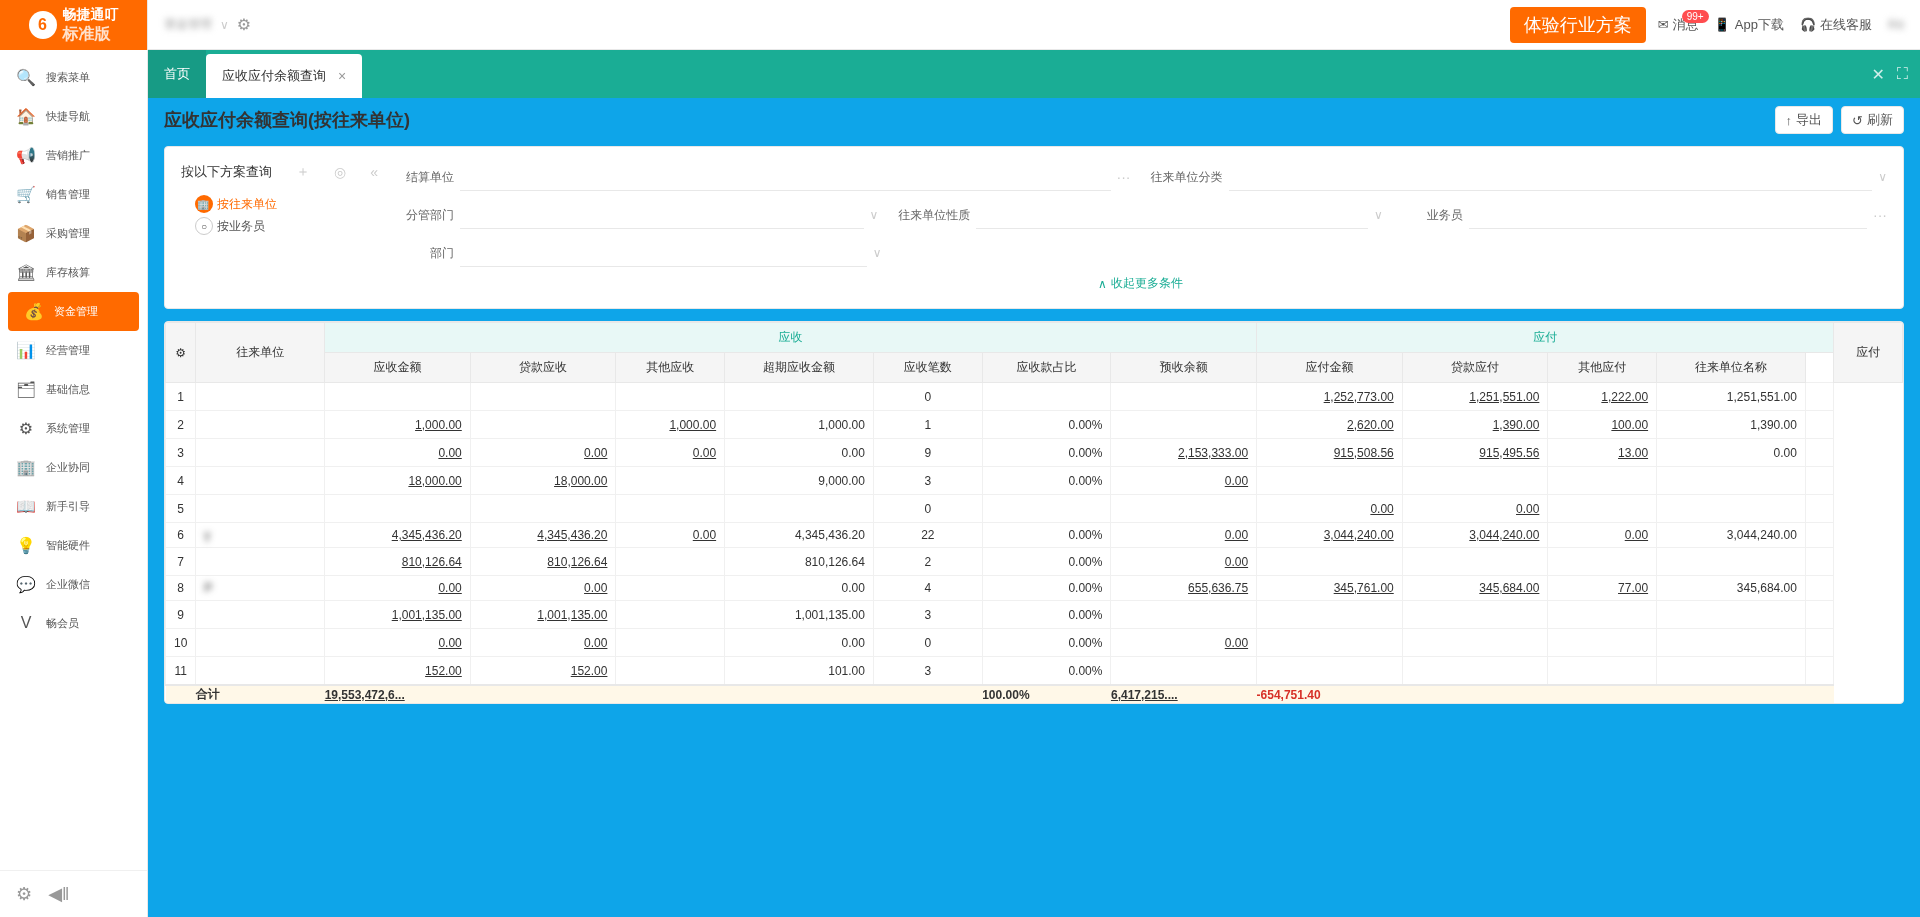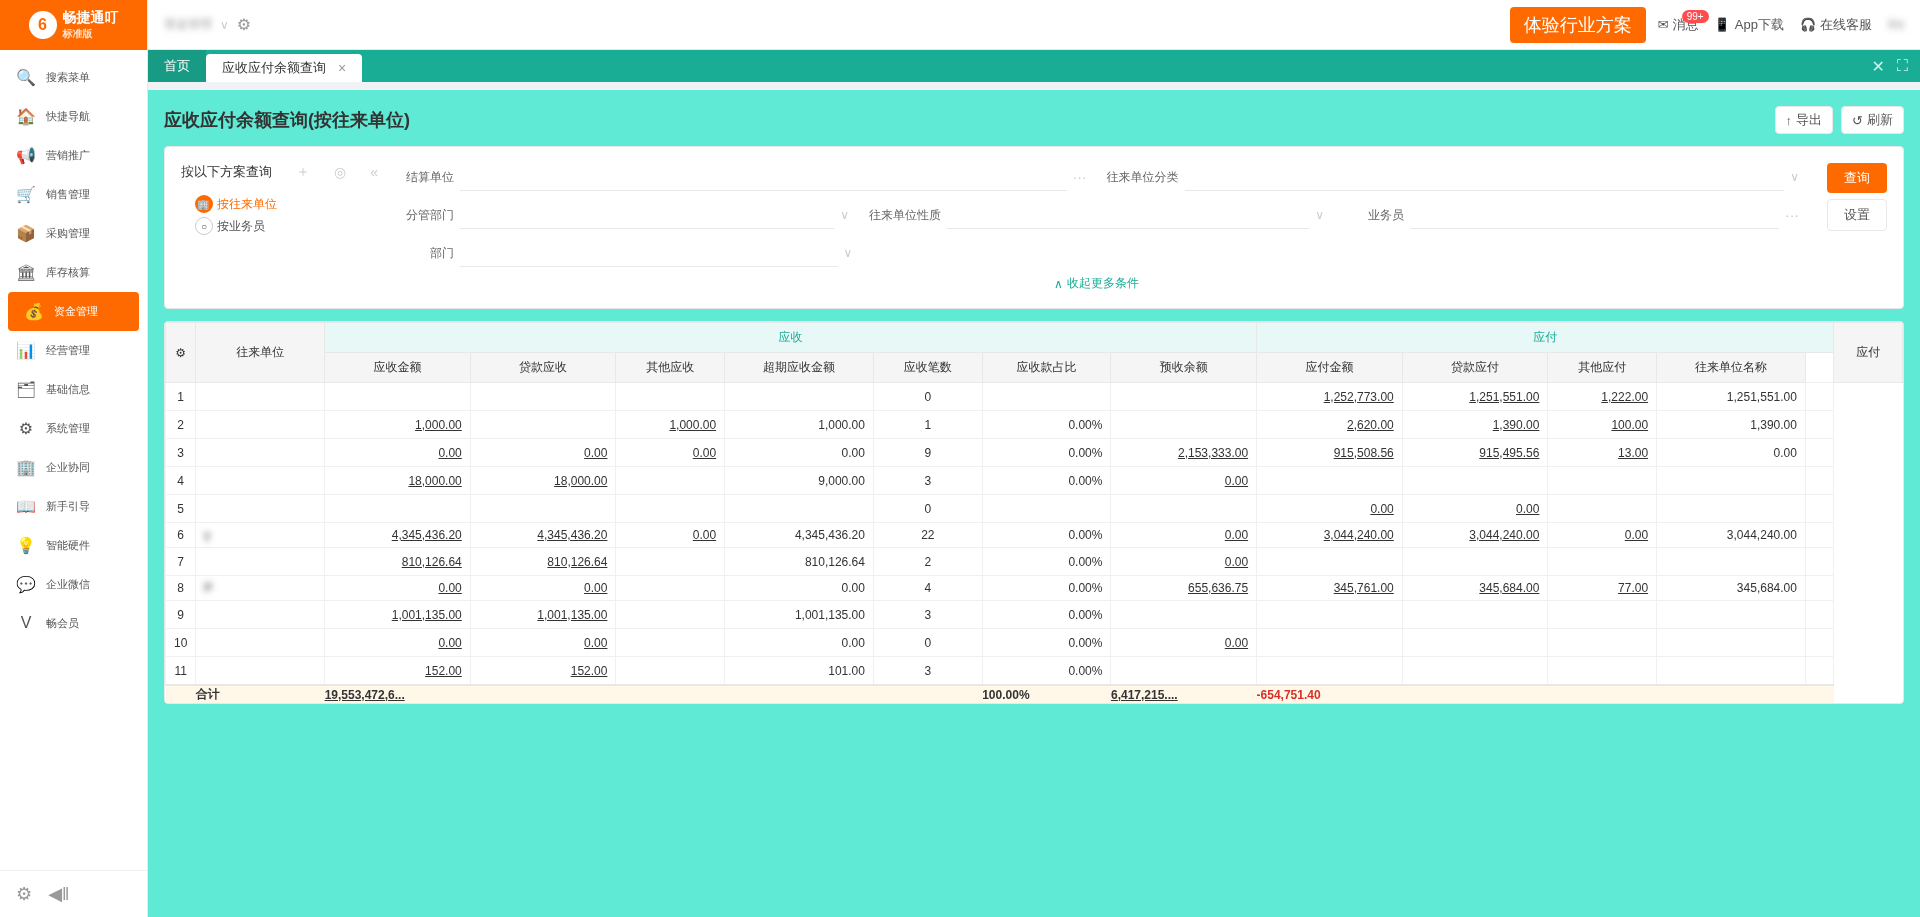--- a/index.html
+++ b/index.html
@@ -10,21 +10,21 @@
       position: fixed; left: 0; top: 0; width: 148px; height: 917px;
       background: #fff; border-right: 1px solid #e8e8e8; z-index: 100;
       display: flex; flex-direction: column;
     }
     .sidebar-logo {
       height: 50px; background: #ff6a00; display: flex; align-items: center; justify-content: center;
       color: #fff; font-size: 14px; font-weight: bold; gap: 6px;
     }
     .sidebar-logo-icon { width: 28px; height: 28px; background: #fff; border-radius: 50%; display: flex; align-items: center; justify-content: center; }
     .sidebar-logo-icon span { color: #ff6a00; font-size: 16px; font-weight: bold; }
-    .sidebar-edition { font-size: 10px; color: rgba(255,255,255,0.8); }
+    .sidebar-edition { font-size: 16px; color: rgba(255,255,255,0.8); }
     .sidebar-nav { flex: 1; overflow-y: auto; padding: 8px 0; }
     .sidebar-item {
       display: flex; align-items: center; gap: 10px; padding: 10px 16px;
       cursor: pointer; color: #555; transition: background 0.2s;
     }
     .sidebar-item.active { background: #ff6a00; color: #fff; border-radius: 4px; margin: 0 8px; }
     .sidebar-item.active .sidebar-icon { color: #fff; }
     .sidebar-icon { font-size: 16px; width: 20px; text-align: center; }
     .sidebar-label { font-size: 11px; }
     .sidebar-bottom {
@@ -51,37 +51,37 @@
     }
     .topbar-right { display: flex; align-items: center; gap: 16px; margin-left: auto; }
     .topbar-msg { display: flex; align-items: center; gap: 4px; color: #555; font-size: 13px; cursor: pointer; position: relative; }
     .badge { background: #ff4d4f; color: #fff; border-radius: 10px; font-size: 10px; padding: 1px 5px; position: absolute; top: -6px; right: -10px; }
     .topbar-app { display: flex; align-items: center; gap: 4px; color: #555; font-size: 13px; cursor: pointer; }
     .topbar-service { display: flex; align-items: center; gap: 4px; color: #555; font-size: 13px; cursor: pointer; }
     .topbar-user { color: #999; font-size: 13px; }
 
     
     .tabbar {
-      position: fixed; left: 148px; top: 50px; right: 0; height: 32px;
+      position: fixed; left: 148px; top: 50px; right: 0; height: 48px;
       background: #1aad95; display: flex; align-items: stretch; z-index: 98;
     }
     .tab {
       display: flex; align-items: center; padding: 0 16px; cursor: pointer;
       color: rgba(255,255,255,0.8); font-size: 13px; gap: 8px;
     }
     .tab.home { background: rgba(0,0,0,0.1); color: #fff; }
     .tab.active { background: #fff; color: #333; border-radius: 4px 4px 0 0; margin-top: 4px; }
     .tab-close { font-size: 14px; color: #999; cursor: pointer; margin-left: 4px; }
     .tabbar-right { margin-left: auto; display: flex; align-items: center; padding-right: 12px; gap: 12px; }
     .tabbar-icon { color: rgba(255,255,255,0.8); font-size: 16px; cursor: pointer; }
 
     
     .main-content {
       margin-left: 148px; margin-top: 90px; padding: 16px; min-height: calc(917px - 90px);
-      background: #5eead4;
+      background: #0ea5e9;
     }
 
     
     .page-header {
       display: flex; align-items: center; justify-content: space-between;
       margin-bottom: 12px;
     }
     .page-title { font-size: 18px; font-weight: bold; color: #333; }
     .page-actions { display: flex; gap: 8px; }
     .action-btn {
@@ -362,24 +362,20 @@
               <span class="filter-down">∨</span>
             </div>
           </div>
         </div>
         <div class="collapse-btn">
           <span>∧</span>
           <span>收起更多条件</span>
         </div>
       </div>
 
-      <div class="query-btns">
-        <button class="query-btn primary">查询</button>
-        <button class="query-btn default">设置</button>
-      </div>
     </div>
   </div>
 
   <div class="table-container">
     <table>
       <thead>
         <tr>
           <th rowspan="2" class="table-settings">⚙</th>
           <th rowspan="2">往来单位</th>
           <th colspan="7" class="group-header">应收</th>

